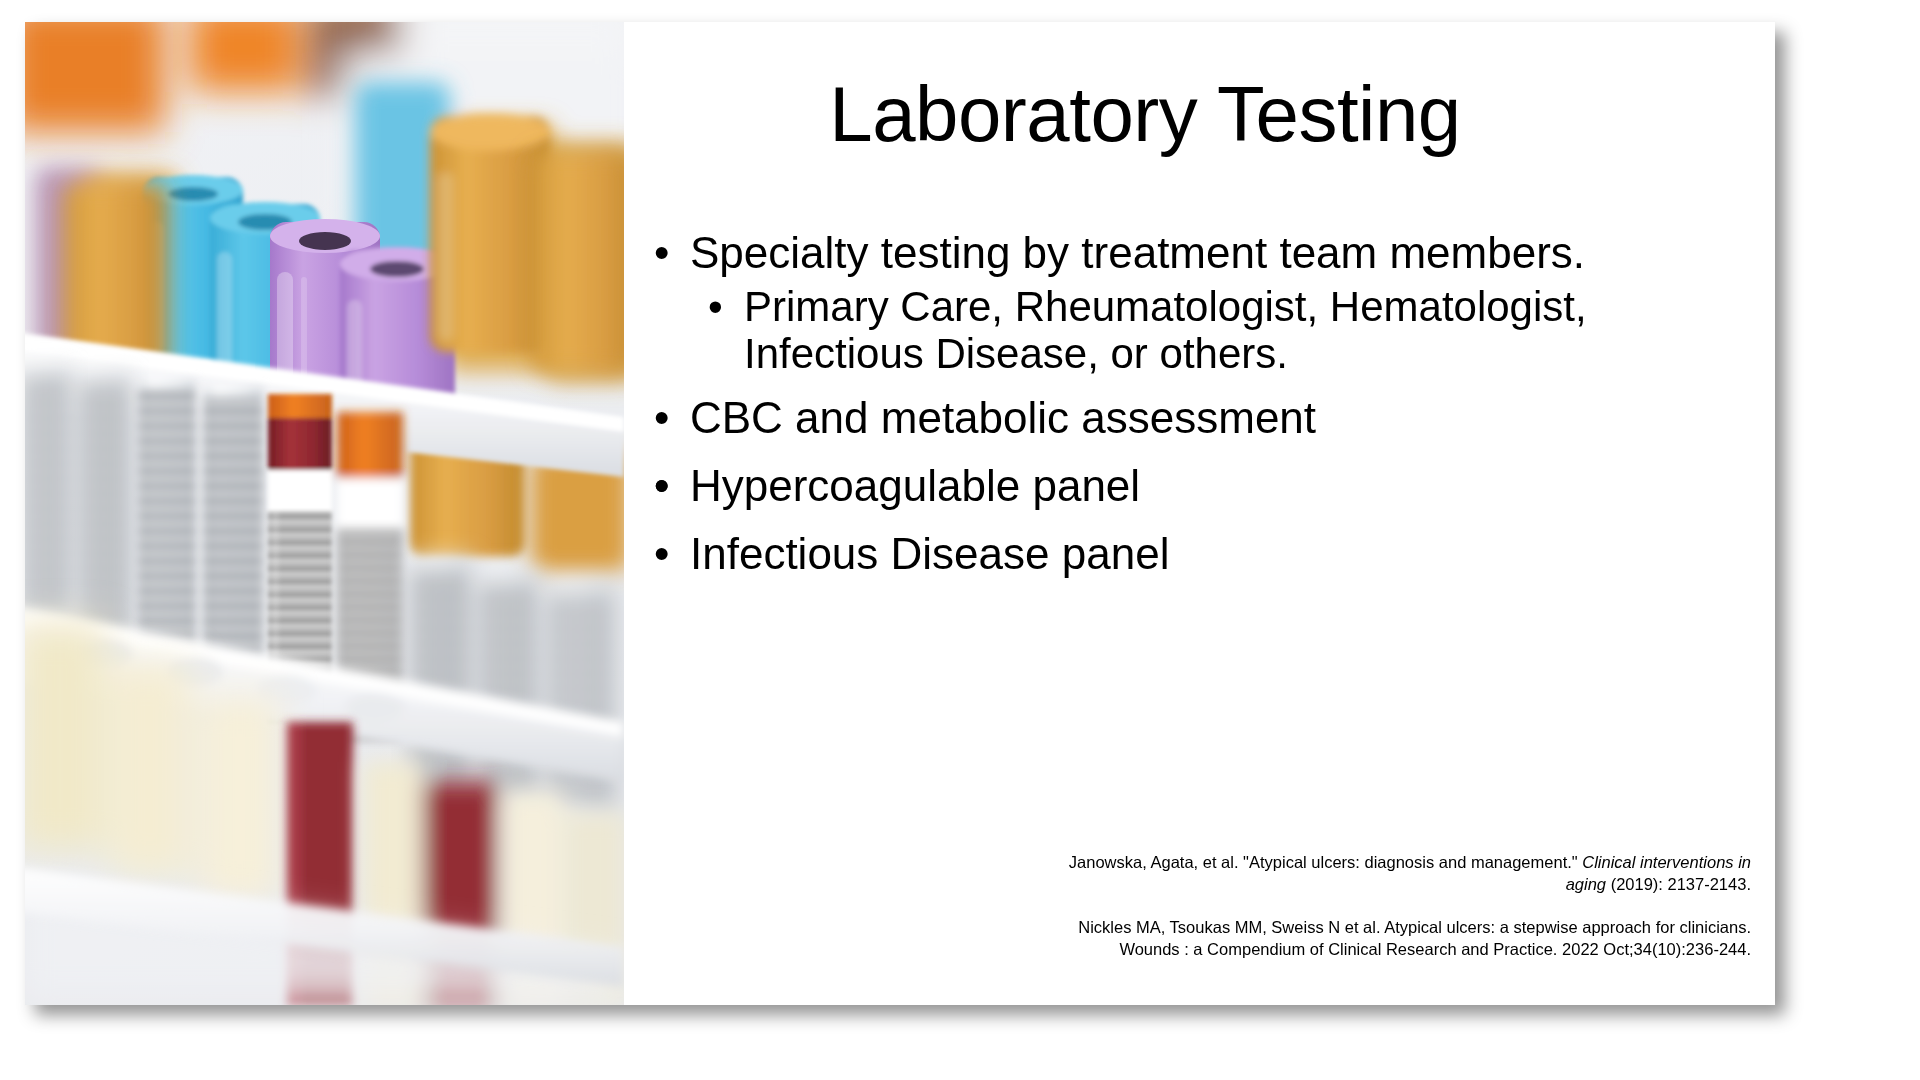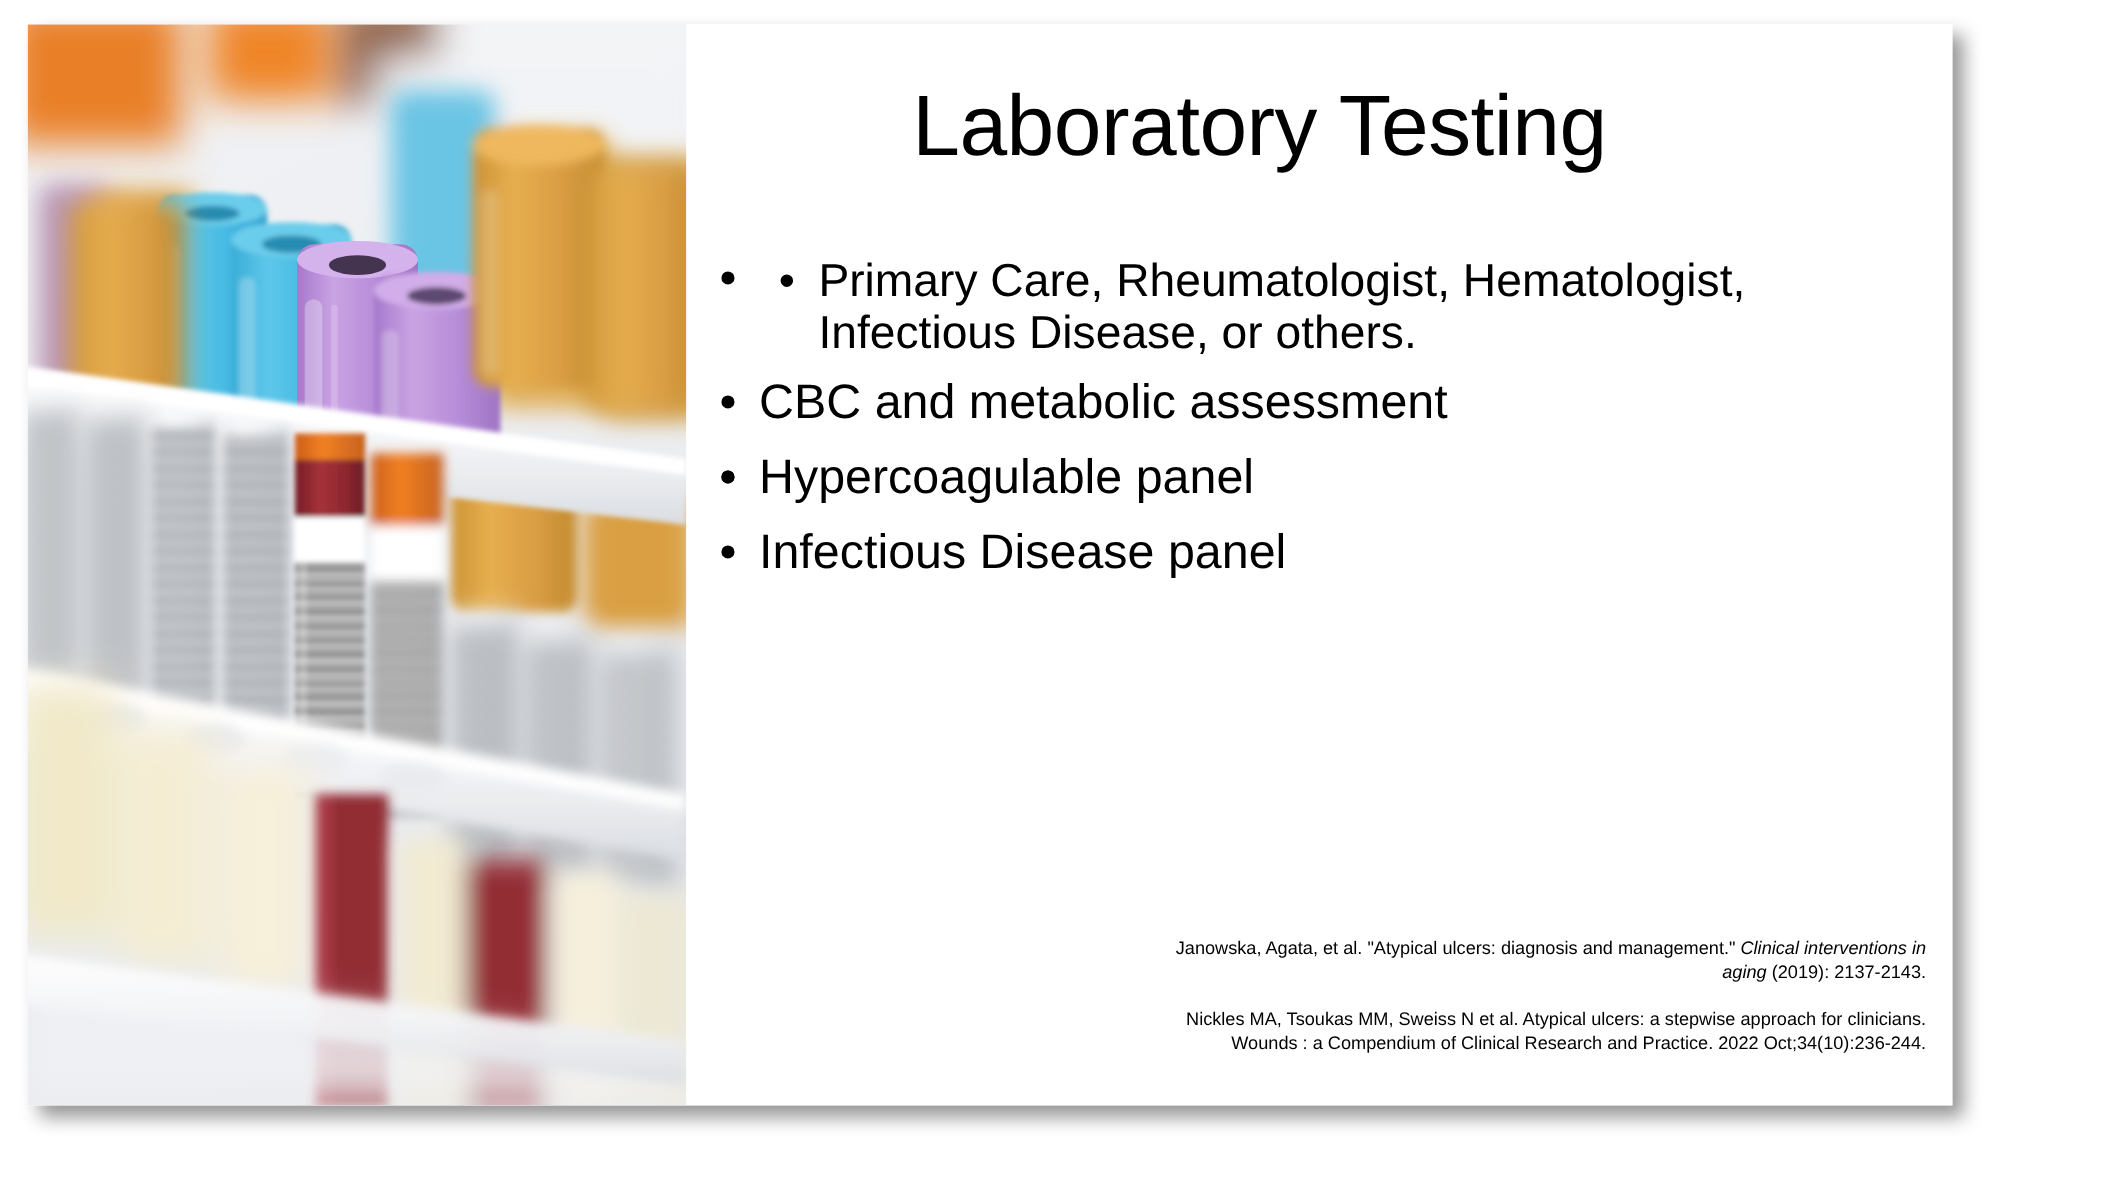--- a/index.html
+++ b/index.html
@@ -390,20 +390,21 @@
     </div>
 
     <div id="content">
 
       <div id="slide-title">Laboratory Testing</div>
 
       <div id="bullets">
 
         <div class="lvl1 tight">
           <span class="bullet-dot">•</span>
+          <span>Specialty testing by treatment team members.</span>
         </div>
 
         <div class="lvl2">
           <span class="bullet-dot">•</span>
           <span>Primary Care, Rheumatologist, Hematologist, Infectious Disease, or others.</span>
         </div>
 
         <div class="lvl1">
           <span class="bullet-dot">•</span>
           <span>CBC and metabolic assessment</span>

